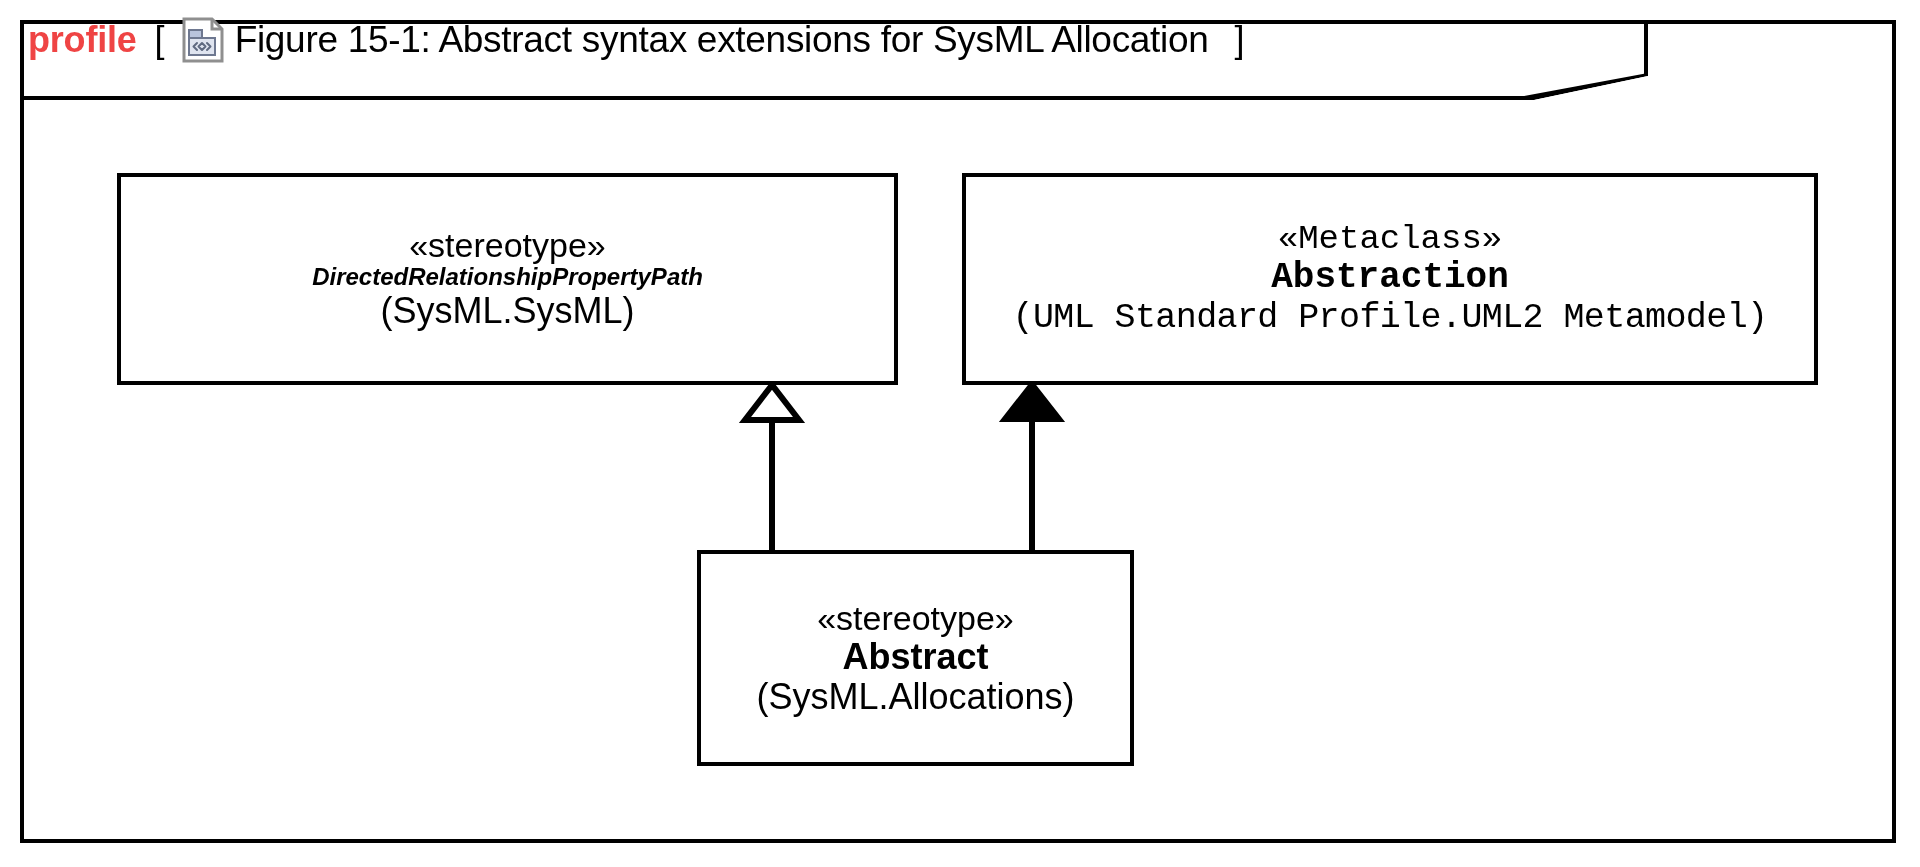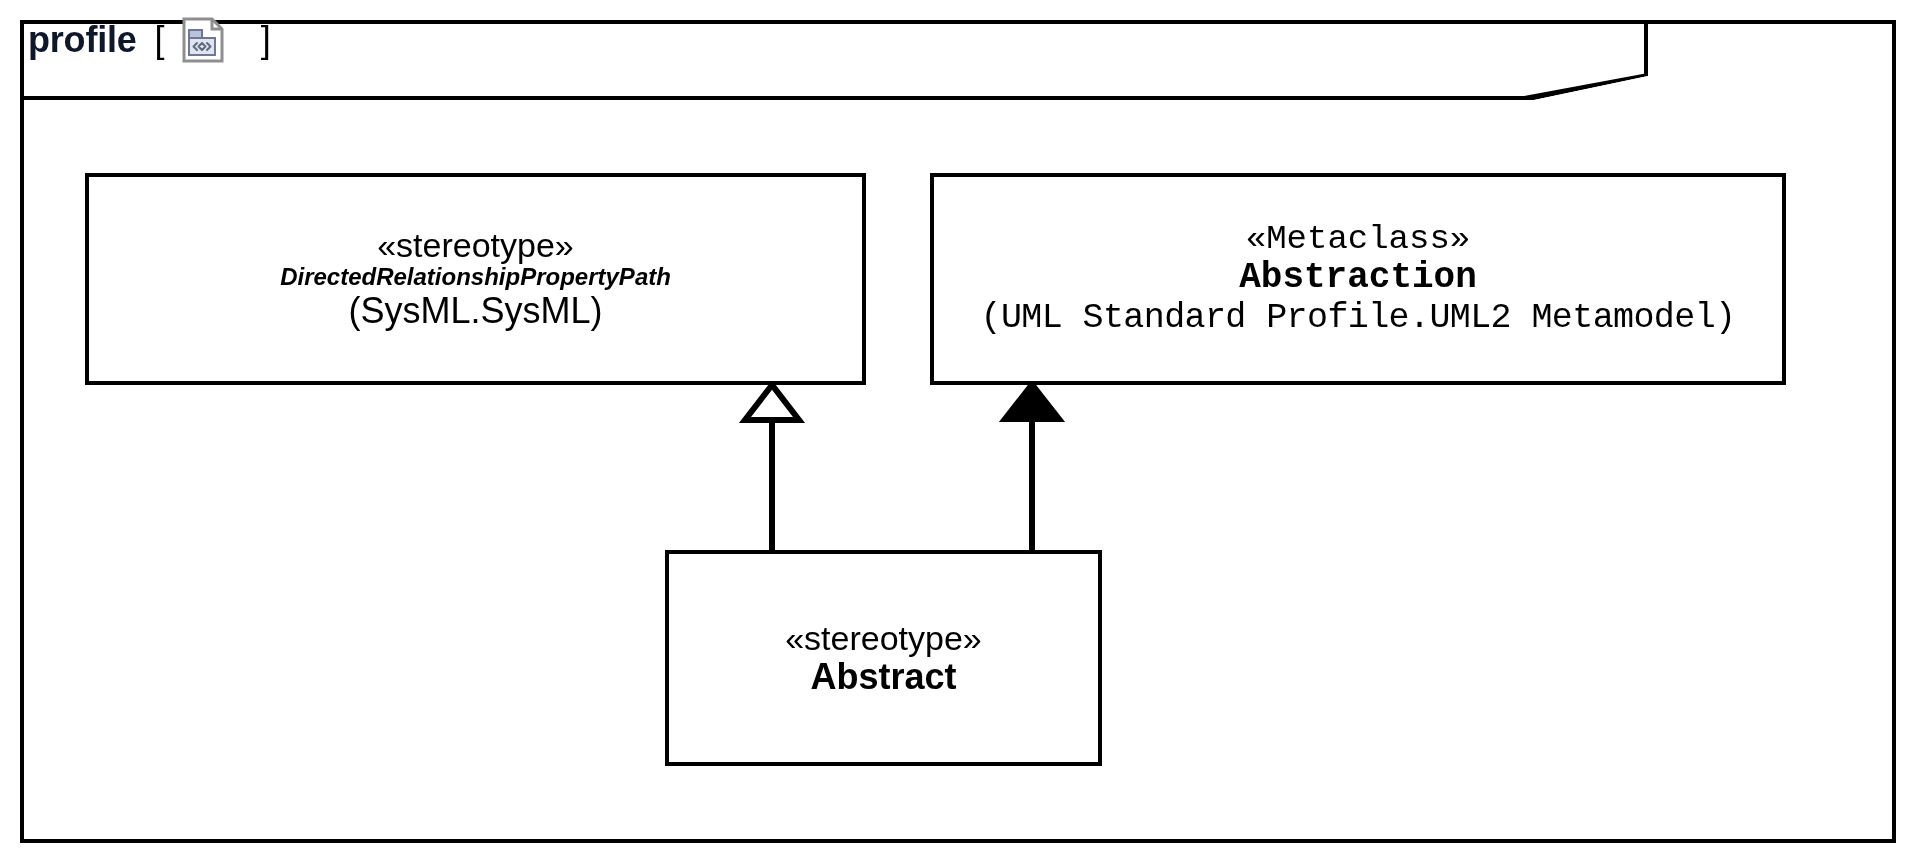--- a/index.html
+++ b/index.html
@@ -70,21 +70,21 @@
     height: 80px;
     display: flex;
     align-items: center;
     padding-left: 28px;
     gap: 0;
     z-index: 5;
   }
   .tab-kind {
     font-size: 36px;
     font-weight: bold;
-    color: #0f172a;
+    color: #ef4444;
     letter-spacing: -0.2px;
   }
   .tab-bracket {
     font-size: 36px;
     color: #000000;
     margin-left: 18px;
   }
   .tab-icon {
     margin-left: 16px;
     margin-right: 10px;
@@ -108,20 +108,21 @@
   .uml-box {
     position: absolute;
     background: #ffffff;
     border: 4px solid #000000;
     box-sizing: border-box;
     display: flex;
     flex-direction: column;
     align-items: center;
     justify-content: center;
     z-index: 3;
+    margin-left: 32px;
   }
   .uml-line {
     text-align: center;
     color: #000000;
     white-space: nowrap;
     line-height: 1.12;
   }
   .line-guillemet { font-size: 34px; font-weight: normal; }
   .line-name-bolditalic { font-size: 24px; font-weight: bold; font-style: italic; }
   .line-name-bold { font-size: 36px; font-weight: bold; }
@@ -180,33 +181,35 @@
 
       <rect x="8" y="14" width="13" height="9" fill="#b9c4dc" stroke="#6e7890" stroke-width="2"></rect>
 
       <rect x="8" y="22" width="26" height="17" fill="#dfe4ef" stroke="#6e7890" stroke-width="2"></rect>
 
       <path d="M16 27 L12.5 30.5 L16 34" fill="none" stroke="#5f6a80" stroke-width="2" stroke-linecap="round" stroke-linejoin="round"></path>
       <path d="M21 27 L24.5 30.5 L21 34 L17.5 30.5 Z" fill="none" stroke="#5f6a80" stroke-width="2" stroke-linejoin="round"></path>
       <path d="M26 27 L29.5 30.5 L26 34" fill="none" stroke="#5f6a80" stroke-width="2" stroke-linecap="round" stroke-linejoin="round"></path>
     </svg>
 
+    <span class="tab-title">Figure 15-1: Abstract syntax extensions for SysML Allocation</span>
     <span class="tab-bracket-close">]</span>
   </div>
 
   <div class="uml-box" id="box-drpp">
     <div class="uml-line line-guillemet">«stereotype»</div>
     <div class="uml-line line-name-bolditalic">DirectedRelationshipPropertyPath</div>
     <div class="uml-line line-package">(SysML.SysML)</div>
   </div>
 
   <div class="uml-box" id="box-abstraction">
     <div class="uml-line line-guillemet">«Metaclass»</div>
     <div class="uml-line line-name-bold">Abstraction</div>
     <div class="uml-line line-package">(UML Standard Profile.UML2 Metamodel)</div>
   </div>
 
   <div class="uml-box" id="box-allocate">
     <div class="uml-line line-guillemet">«stereotype»</div>
     <div class="uml-line line-name-bold">Abstract</div>
+    <div class="uml-line line-package">(SysML.Allocations)</div>
   </div>
 
 </div>
 
 </body></html>

